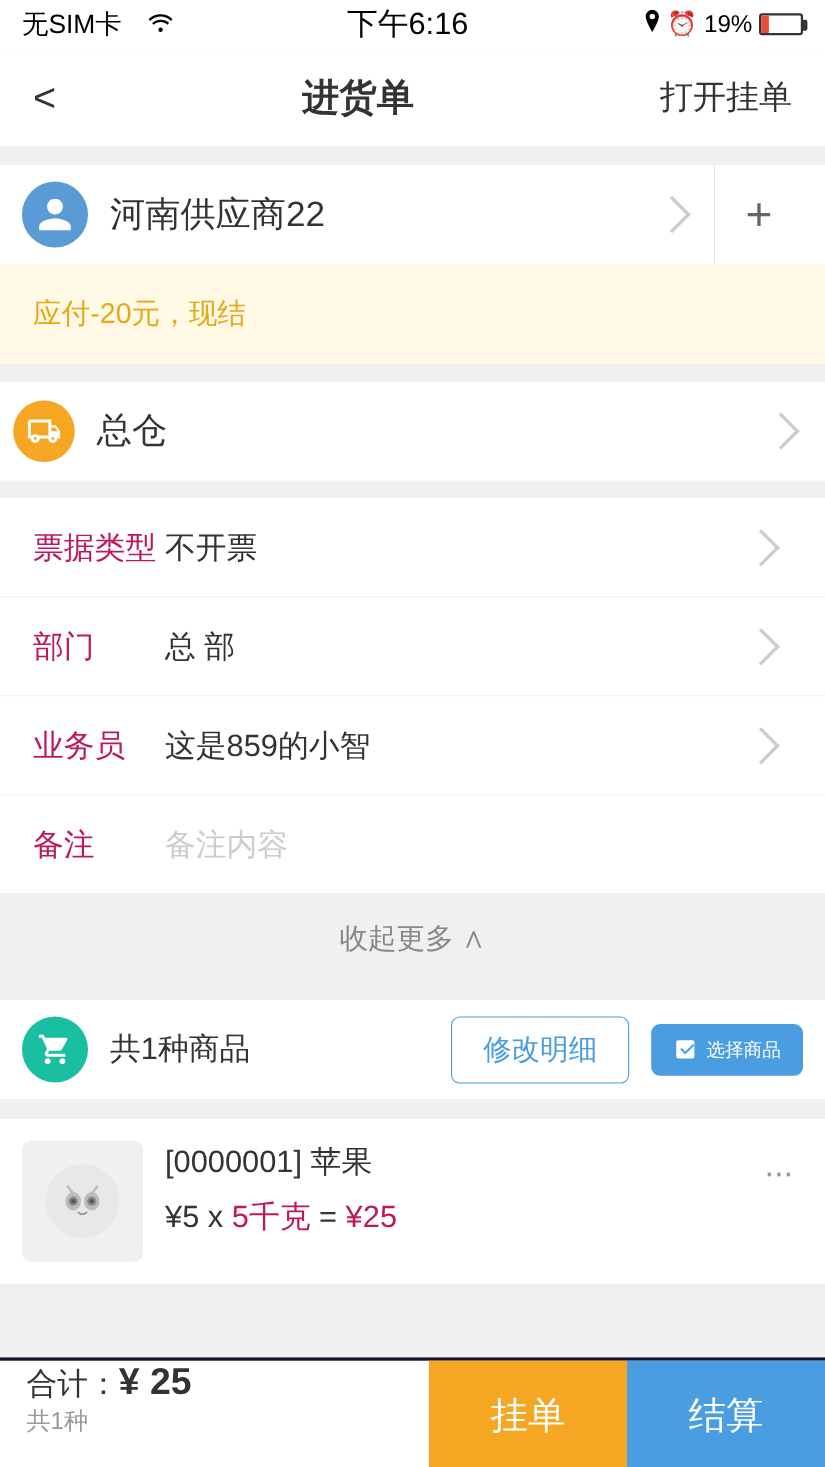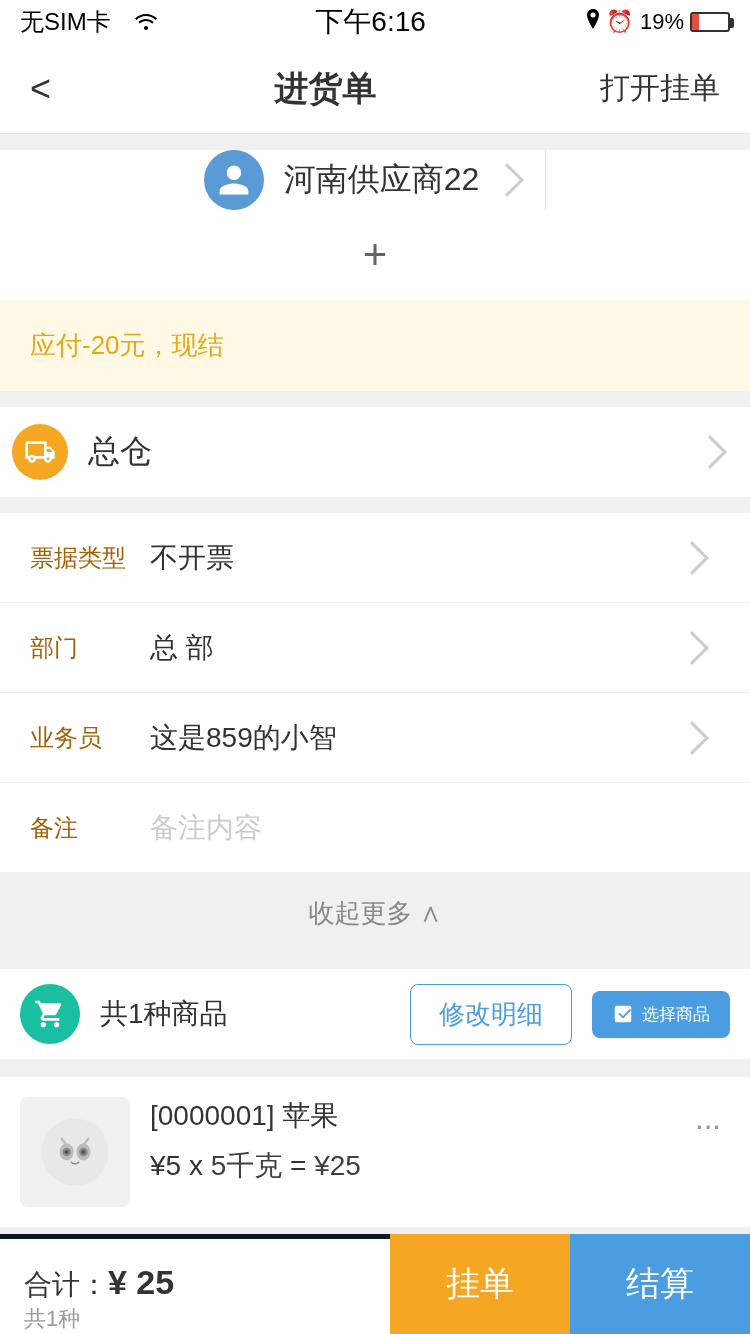--- a/index.html
+++ b/index.html
@@ -63,22 +63,21 @@
       width: 750px;
       height: 16px;
       background: #f0f0f0;
     }
 
     
     .supplier-section {
       background: #fff;
       display: flex;
       align-items: center;
-      padding: 0 4px;
-      flex-direction: column;
+      padding: 0 20px;
     }
     .supplier-main {
       flex: 1;
       display: flex;
       align-items: center;
       height: 90px;
       padding-right: 10px;
       border-right: 1px solid #e5e5e5;
     }
     .supplier-avatar {
@@ -134,21 +133,21 @@
 
     
     .form-row {
       background: #fff;
       display: flex;
       align-items: center;
       height: 90px;
       padding: 0 30px;
       border-bottom: 1px solid #f0f0f0;
     }
-    .form-label { font-size: 24px; color: #a16207; width: 120px; flex-shrink: 0; }
+    .form-label { font-size: 28px; color: #be185d; width: 120px; flex-shrink: 0; }
     .form-value { font-size: 28px; color: #333; flex: 1; }
     .form-placeholder { font-size: 28px; color: #ccc; flex: 1; }
 
     
     .collapse-btn {
       background: #f0f0f0;
       height: 80px;
       display: flex;
       align-items: center;
       justify-content: center;
@@ -210,37 +209,37 @@
       border-radius: 8px;
       display: flex; align-items: center; justify-content: center;
       margin-right: 20px;
       flex-shrink: 0;
       overflow: hidden;
     }
     .product-thumbnail svg { fill: #ccc; }
     .product-info { flex: 1; }
     .product-name { font-size: 28px; color: #333; margin-bottom: 12px; }
     .product-price { font-size: 28px; color: #333; }
-    .product-price .price-highlight { color: #404040; }
+    .product-price .price-highlight { color: #be185d; }
     .product-more {
       font-size: 32px; color: #999;
       padding: 10px 10px;
       letter-spacing: -2px;
     }
 
     
     .bottom-bar {
       position: fixed;
       bottom: 0;
       width: 750px;
       height: 100px;
       display: flex;
-      align-items: flex-end;
-      background: #fff;
-      border-top: 5px solid #0f172a;
+      align-items: flex-start;
+      background: #fff;
+      border-top: 3px solid #0f172a;
     }
     .total-section {
       flex: 1;
       padding: 0 24px;
     }
     .btn-hang {
       width: 180px; height: 100px;
       background: #f5a623;
       color: #fff;
       font-size: 34px;

